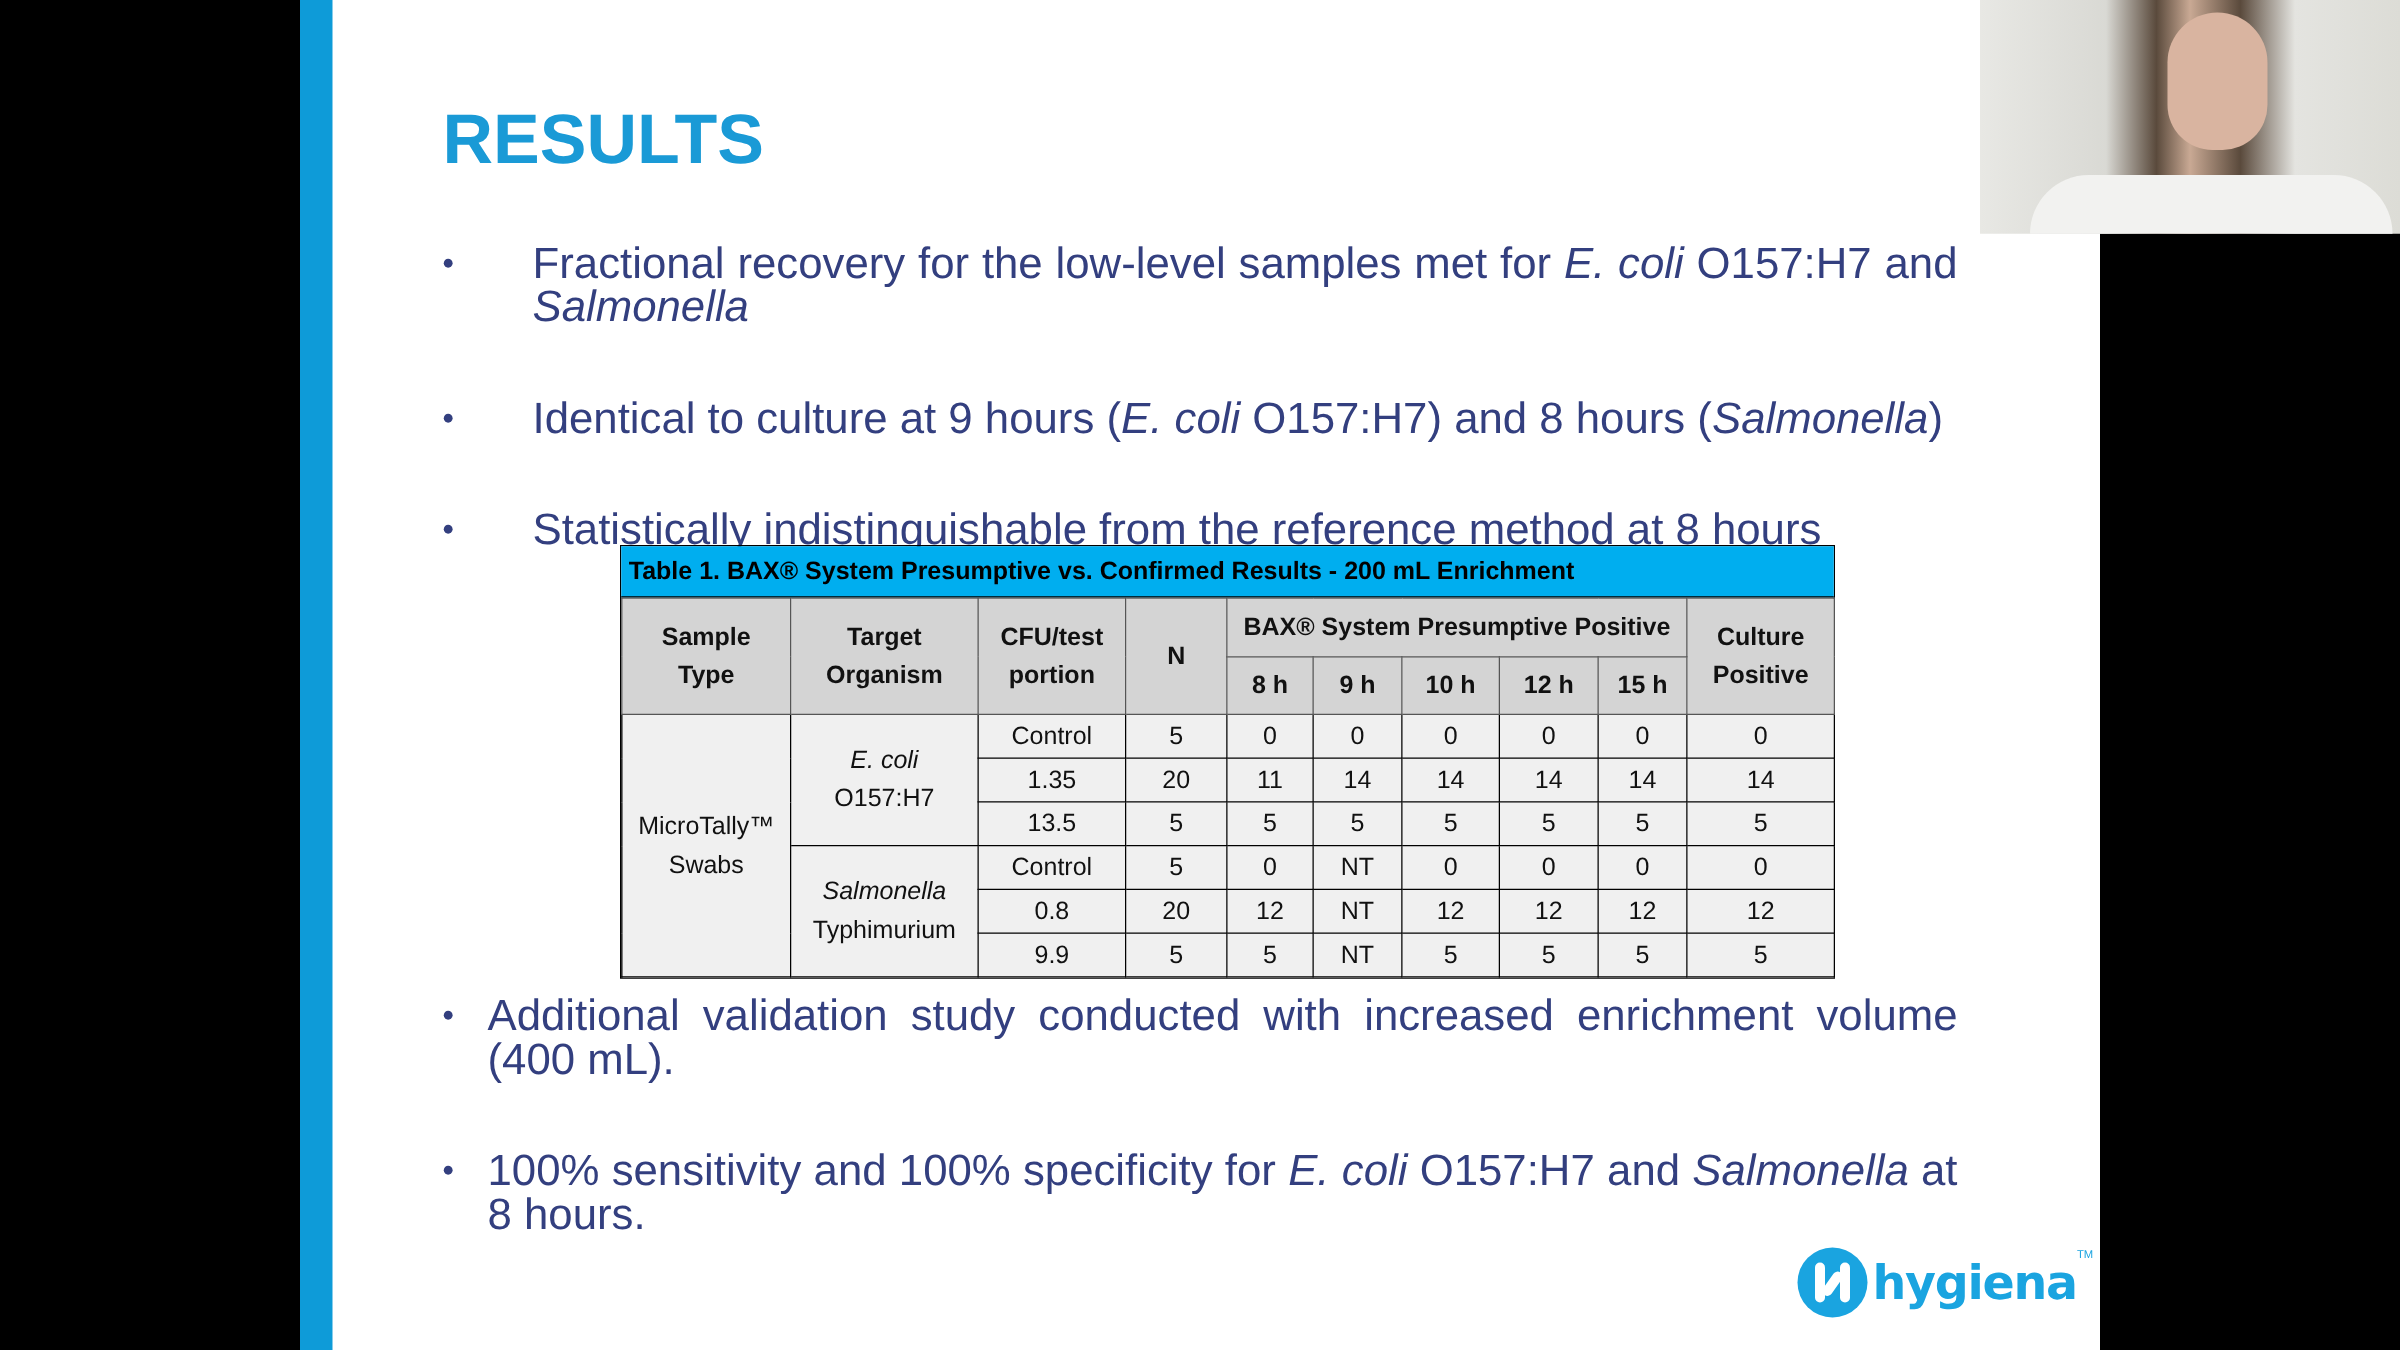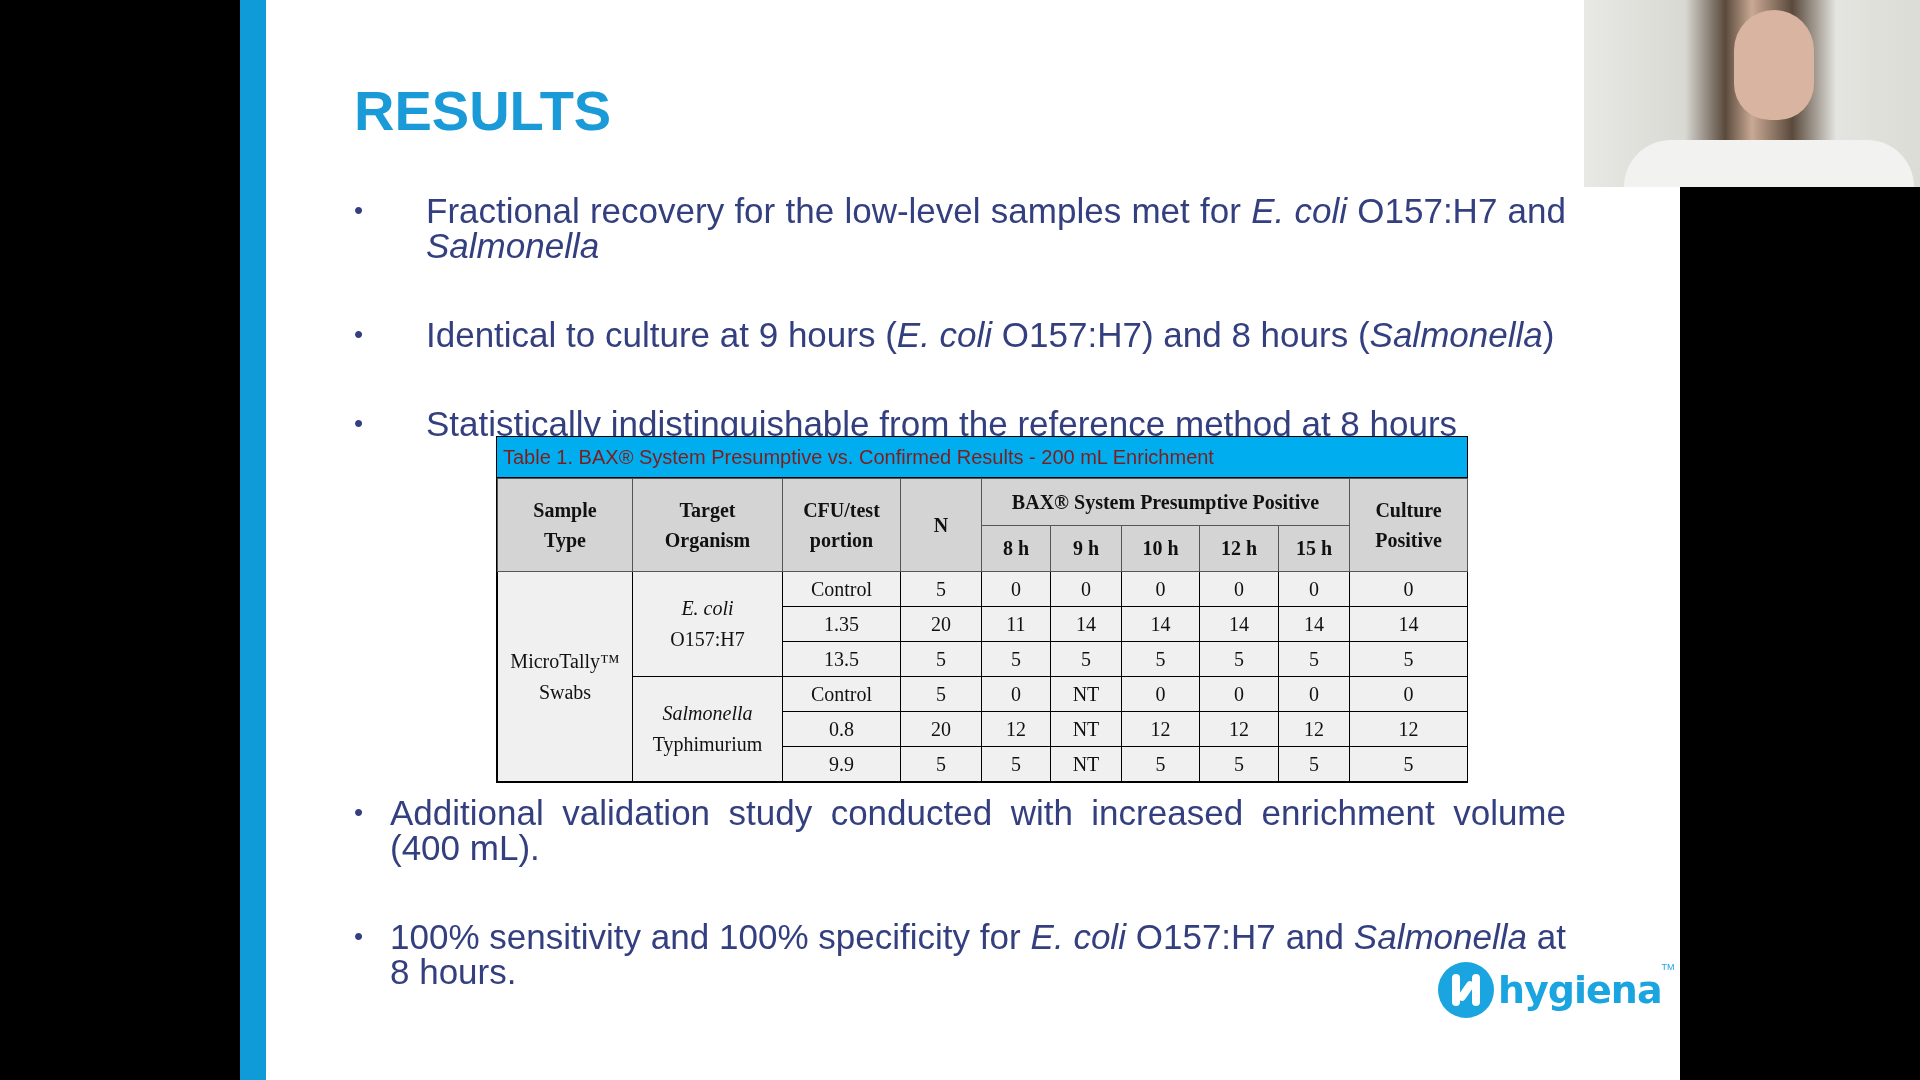--- a/index.html
+++ b/index.html
@@ -11,29 +11,29 @@
   .bullets .item{position:relative;text-align:justify;text-align-last:left;}
   .bullets .dot{position:absolute;left:0;top:0;font-size:26px;}
   .b1{top:193px;}
   .b1 .item{padding-left:72px;margin-bottom:54px;}
   .b2{top:795px;}
   .b2 .item{padding-left:36px;margin-bottom:54px;}
   .b2 .item:last-child{margin-bottom:0;}
   .bullets i{font-style:italic;}
 
   .tbl{position:absolute;left:256px;top:436px;width:970px;border:1px solid #000;font-family:"Liberation Sans",sans-serif;}
-  .tbl-title{height:40px;background:#00AEEF;color:#7f1d1d;font-weight:normal;font-size:20px;line-height:40px;padding-left:6px;border-bottom:1px solid #000;}
-  table{border-collapse:collapse;width:970px;table-layout:fixed;font-size:20px;color:#111;font-family:Liberation Serif, serif;}
+  .tbl-title{height:40px;background:#00AEEF;color:#000000;font-weight:bold;font-size:20px;line-height:40px;padding-left:6px;border-bottom:1px solid #000;}
+  table{border-collapse:collapse;width:970px;table-layout:fixed;font-size:20px;color:#111;}
   th{background:#D4D4D4;font-weight:bold;border:1px solid #555;line-height:30px;padding:0;text-align:center;}
   td{background:#F0F0F0;border:1px solid #000;text-align:center;height:34px;padding:0;}
   td.tall{line-height:31px;}
   .webcam{position:absolute;left:1584px;top:0;width:336px;height:187px;background:linear-gradient(90deg,#e8e8e4 0%,#d9d9d4 30%,#5a4a3c 42%,#c9a994 50%,#5a4a3c 62%,#e4e4e0 75%,#dcdcd6 100%);}
   .webcam .face{position:absolute;left:150px;top:10px;width:80px;height:110px;border-radius:40px 40px 36px 36px;background:#d9b4a0;}
   .webcam .shirt{position:absolute;left:40px;top:140px;width:290px;height:47px;border-radius:80px 80px 0 0;background:#f2f2f0;}
-  .logo{position:absolute;left:1198px;top:962px;display:flex;align-items:center;}
+  .logo{position:absolute;left:1198px;top:998px;display:flex;align-items:center;}
   .logo-mark{width:56px;height:56px;border-radius:50%;background:#1AA4E0;position:relative;}
   .logo-mark span{position:absolute;background:#fff;width:8px;border-radius:4px;}
   .logo-text{font-family:"DejaVu Sans",sans-serif;font-weight:bold;font-size:38px;color:#1AA4E0;margin-left:4px;letter-spacing:-1px;}
   .logo-tm{font-size:9px;color:#1AA4E0;align-self:flex-start;margin-top:0;}
 </style>
 </head>
 <body>
 
 <div class="slide">
   <div class="accent-bar"></div>

